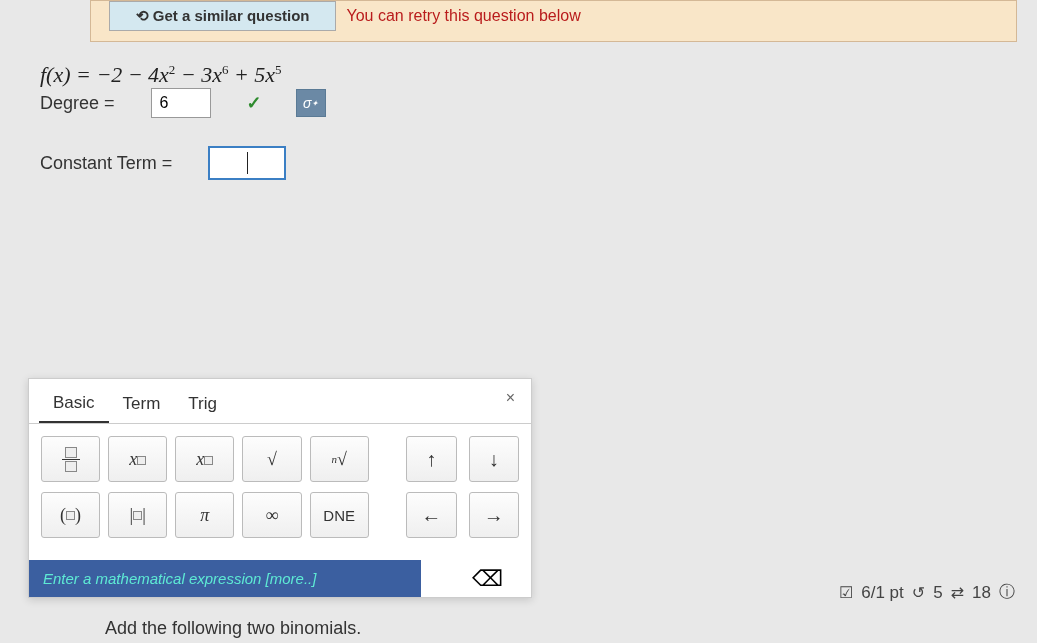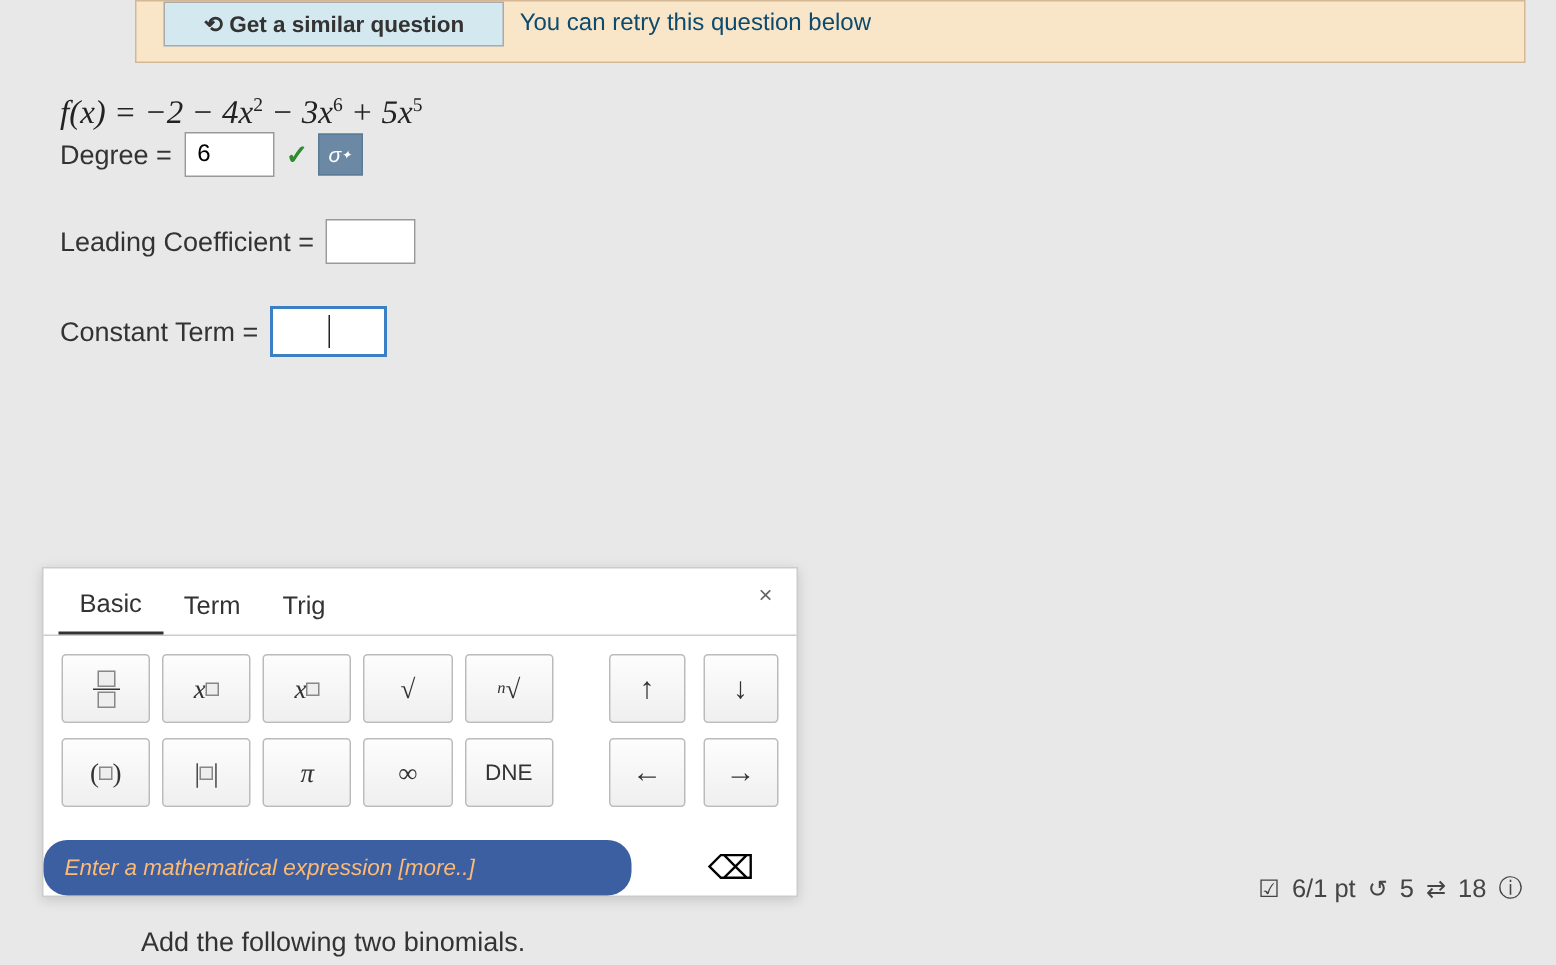--- a/index.html
+++ b/index.html
@@ -22,21 +22,21 @@
     }
     .retry-btn {
       background: #d4e8f0;
       border: 1px solid #aaa;
       padding: 5px 26px;
       font-weight: 600;
       color: #333;
       font-size: 15px;
     }
     .retry-text {
-      color: #0c4a6e;
+      color: #b91c1c;
       font-size: 16px;
     }
     .content {
       padding: 0 30px 0 40px;
       color: #333;
     }
     .instruction {
       font-size: 18px;
       margin-bottom: 20px;
       color: #333;
@@ -47,20 +47,21 @@
       font-size: 22px;
       color: #222;
     }
     .formula .sup { font-size: 13px; vertical-align: super; font-style: normal; }
     .field-row {
       display: flex;
       align-items: center;
       margin-bottom: 28px;
       font-size: 18px;
       color: #333;
+      gap: 28px;
     }
     .text-input {
       border: 1px solid #999;
       background: #fff;
       height: 30px;
       width: 60px;
       padding: 3px 8px;
       font-size: 16px;
       margin-left: 8px;
       font-family: Arial, sans-serif;
@@ -163,26 +164,25 @@
       font-size: 11px;
     }
     .frac .num, .frac .den {
       width: 12px; height: 11px;
       border: 1px solid #888;
       background: #eee;
     }
     .frac .bar { width: 18px; height: 1px; background: #333; margin: 1px 0; }
     .hint-bar {
       background: #3b5fa0;
-      color: #fdba74;
+      color: #5eead4;
       padding: 10px 14px;
       font-style: italic;
       font-size: 15px;
       width: 78%;
-      border-radius: 16px;
     }
     .bottom-row {
       display: flex;
       align-items: center;
     }
     .backspace {
       margin-left: auto;
       margin-right: 28px;
       font-size: 22px;
       cursor: pointer;
@@ -193,21 +193,21 @@
       top: 582px;
       display: flex;
       align-items: center;
       gap: 8px;
       font-size: 17px;
       color: #444;
     }
     .score-row .icon { font-size: 16px; }
     .second-q {
       position: absolute;
-      left: 94px;
+      left: 105px;
       bottom: 4px;
       font-size: 18px;
       color: #333;
     }
     .cursor-bar {
       display: inline-block;
       width: 1px;
       height: 22px;
       background: #222;
       vertical-align: middle;
@@ -227,24 +227,20 @@
     f(x) = −2 − 4x<span class="sup">2</span> − 3x<span class="sup">6</span> + 5x<span class="sup">5</span>
   </div>
 
   <div class="field-row">
     <span>Degree =</span>
     <input class="text-input" value="6" style="">
     <span class="check-icon">✓</span>
     <span class="sigma-btn">σ<sup style="font-size:8px">✦</sup></span>
   </div>
 
-  <div class="field-row">
-    <span>Leading Coefficient =</span>
-    <input class="text-input" value="" style="">
-  </div>
 
   <div class="field-row" style="margin-bottom:16px">
     <span>Constant Term =</span>
     <span class="text-input active" style="display:inline-flex;align-items:center;justify-content:center;">
       <span class="cursor-bar"></span>
     </span>
   </div>
 </div>
 
 <div class="math-palette">

